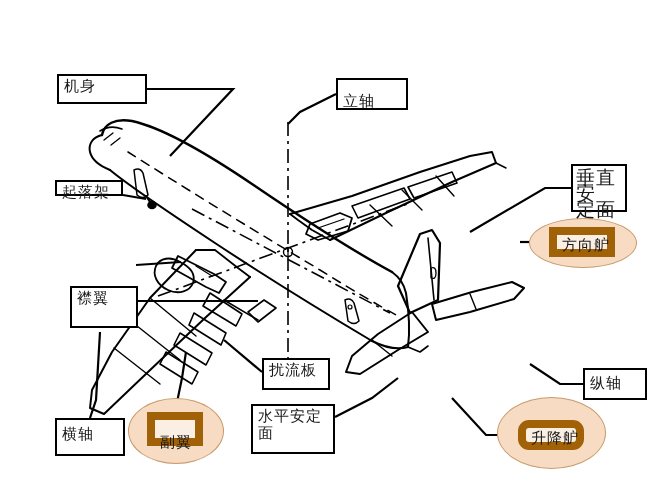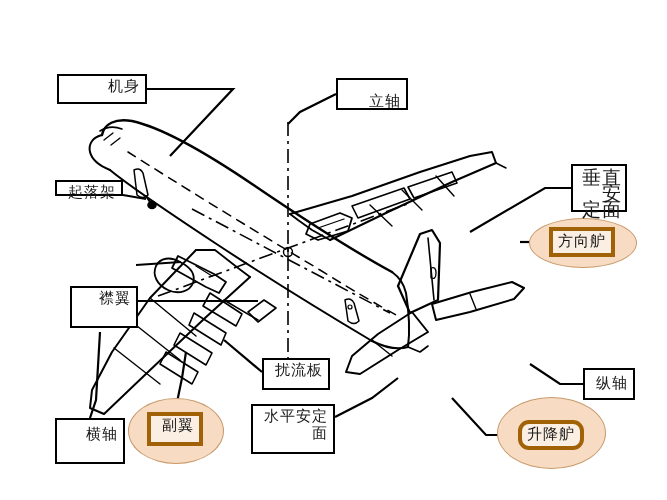--- a/index.html
+++ b/index.html
@@ -14,21 +14,20 @@
     position: relative;
     overflow: hidden;
     font-family: "DejaVu Sans", "Liberation Sans", sans-serif;
   }
 
   #diagram-root {
     position: absolute;
     inset: 0;
     width: 667px;
     height: 500px;
-    text-align: right;
   }
 
   #art-layer {
     position: absolute;
     left: 0;
     top: 0;
     width: 667px;
     height: 500px;
   }
 
@@ -50,21 +49,21 @@
   
   .ellipse-highlight {
     position: absolute;
     box-sizing: border-box;
     background: #f7dcc3;
     border: 1px solid #c89a6c;
     border-radius: 50%;
     z-index: 30;
   }
   .label-box.accent {
-    border: 4px solid #a16207;
+    border: 8px solid #a16207;
     background: #fbeee2;
     color: #1a1a1a;
     z-index: 45;
   }
 
   .nowrap { white-space: nowrap; }
 </style>
 </head>
 <body>
 
@@ -200,33 +199,33 @@
   <div class="ellipse-highlight" style="left:529px; top:218px; width:108px; height:50px;"></div>
   <div class="ellipse-highlight" style="left:497px; top:397px; width:109px; height:72px;"></div>
 
   <div class="label-box nowrap" style="left:57px; top:74px; width:90px; height:30px;">机身</div>
 
   <div class="label-box nowrap" style="left:55px; top:180px; width:68px; height:16px;">起落架</div>
 
 
   <div class="label-box nowrap" style="left:70px; top:286px; width:68px; height:42px;">襟翼</div>
 
-  <div class="label-box nowrap" style="left:55px; top:418px; width:70px; height:46px; padding-top:6px;">横轴</div>
-
-  <div class="label-box accent nowrap" style="left:147px; top:412px; width:56px; height:34px; padding-top:1px;">副翼</div>
+  <div class="label-box nowrap" style="left:55px; top:418px; width:70px; height:38px; padding-top:6px;">横轴</div>
+
+  <div class="label-box accent nowrap" style="left:147px; top:412px; width:56px; height:34px; padding-top:14px;">副翼</div>
 
   <div class="label-box nowrap" style="left:262px; top:358px; width:68px; height:32px; ">扰流板</div>
 
   <div class="label-box" style="left:251px; top:404px; width:84px; height:50px;">水平安定
 面</div>
 
   <div class="label-box nowrap" style="left:336px; top:78px; width:72px; height:32px; padding-top:13px;">立轴</div>
 
   <div class="label-box" style="left:571px; top:164px; width:56px; height:48px; font-size:19px; line-height:16px; padding:3px 3px;">垂直安
 定面</div>
 
   <div class="label-box accent nowrap" style="left:549px; top:227px; width:66px; height:30px;">方向舮</div>
 
-  <div class="label-box nowrap" style="left:583px; top:368px; width:52px; height:32px; padding-top:5px;">纵轴</div>
+  <div class="label-box nowrap" style="left:583px; top:368px; width:64px; height:32px; padding-top:5px;">纵轴</div>
 
   <div class="label-box accent nowrap" style="left:518px; top:420px; width:66px; height:30px;border-radius:11px;">升降舮</div>
 
 </div>
 
 </body></html>

